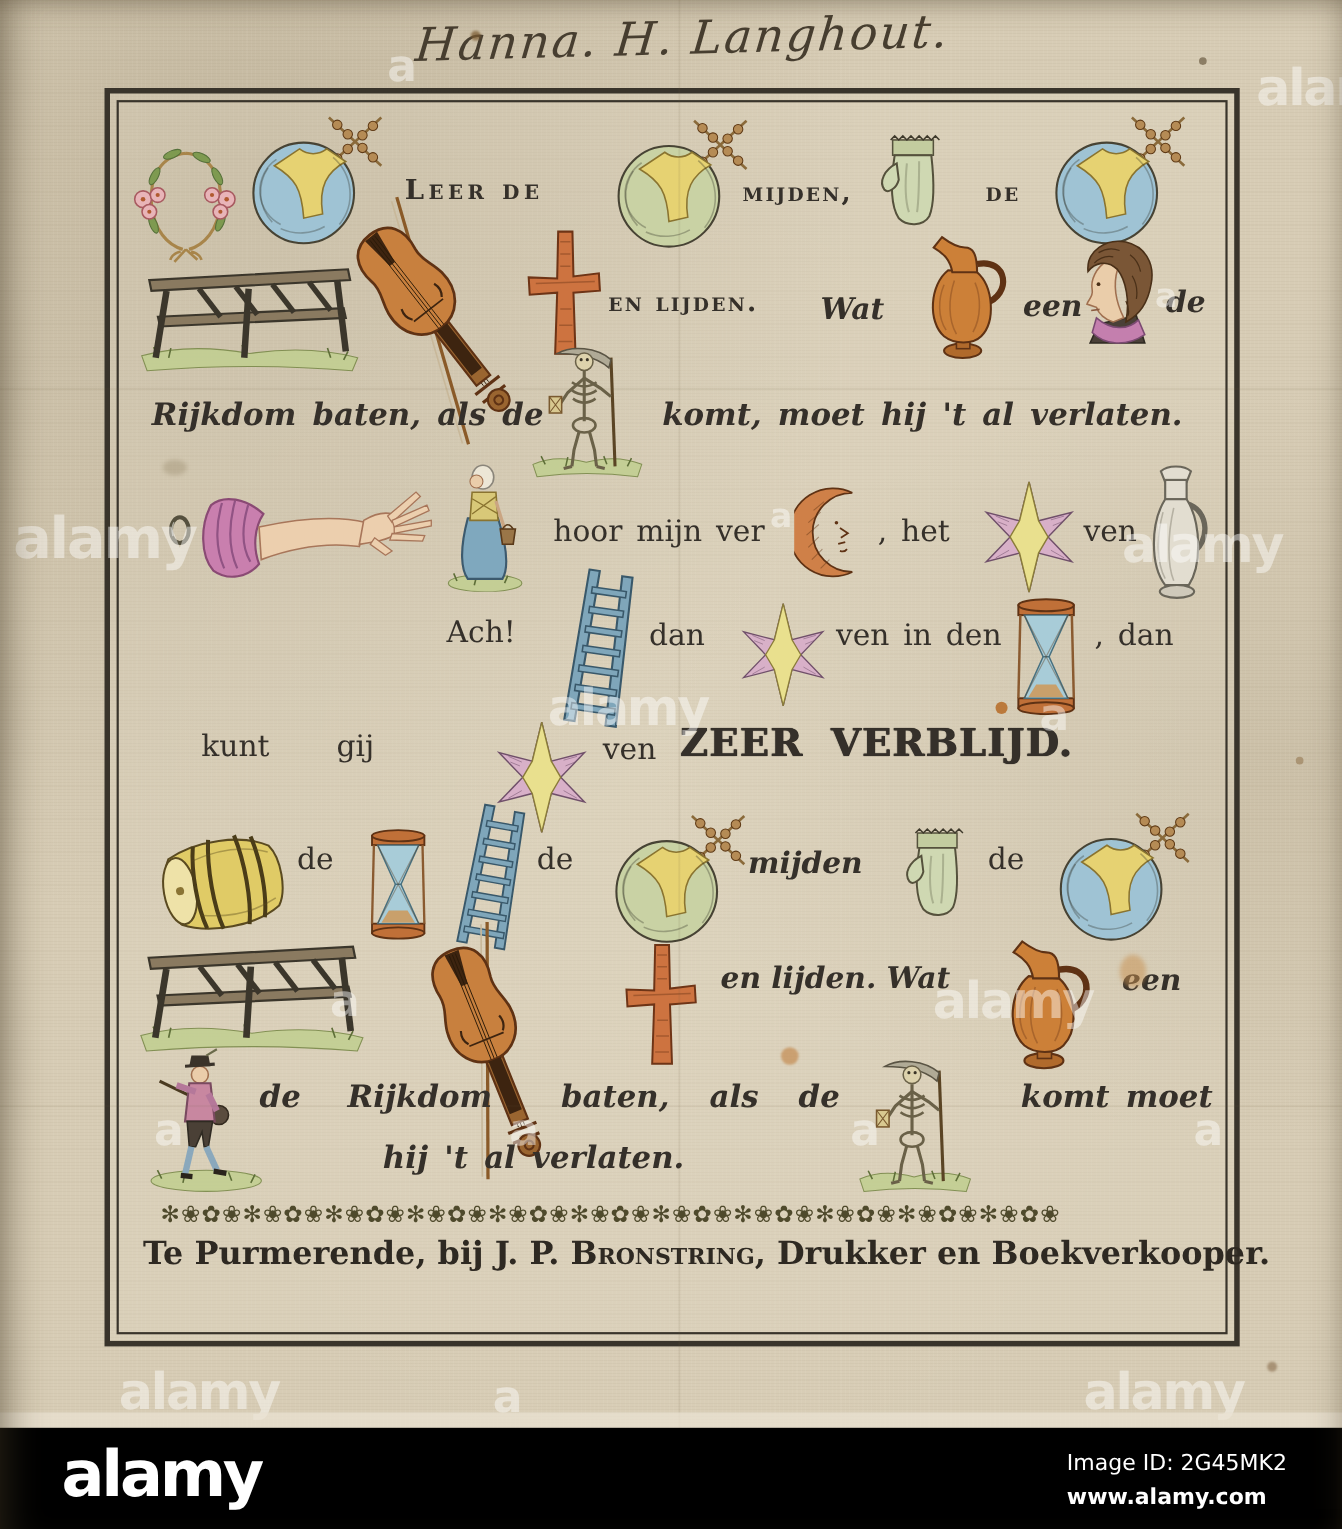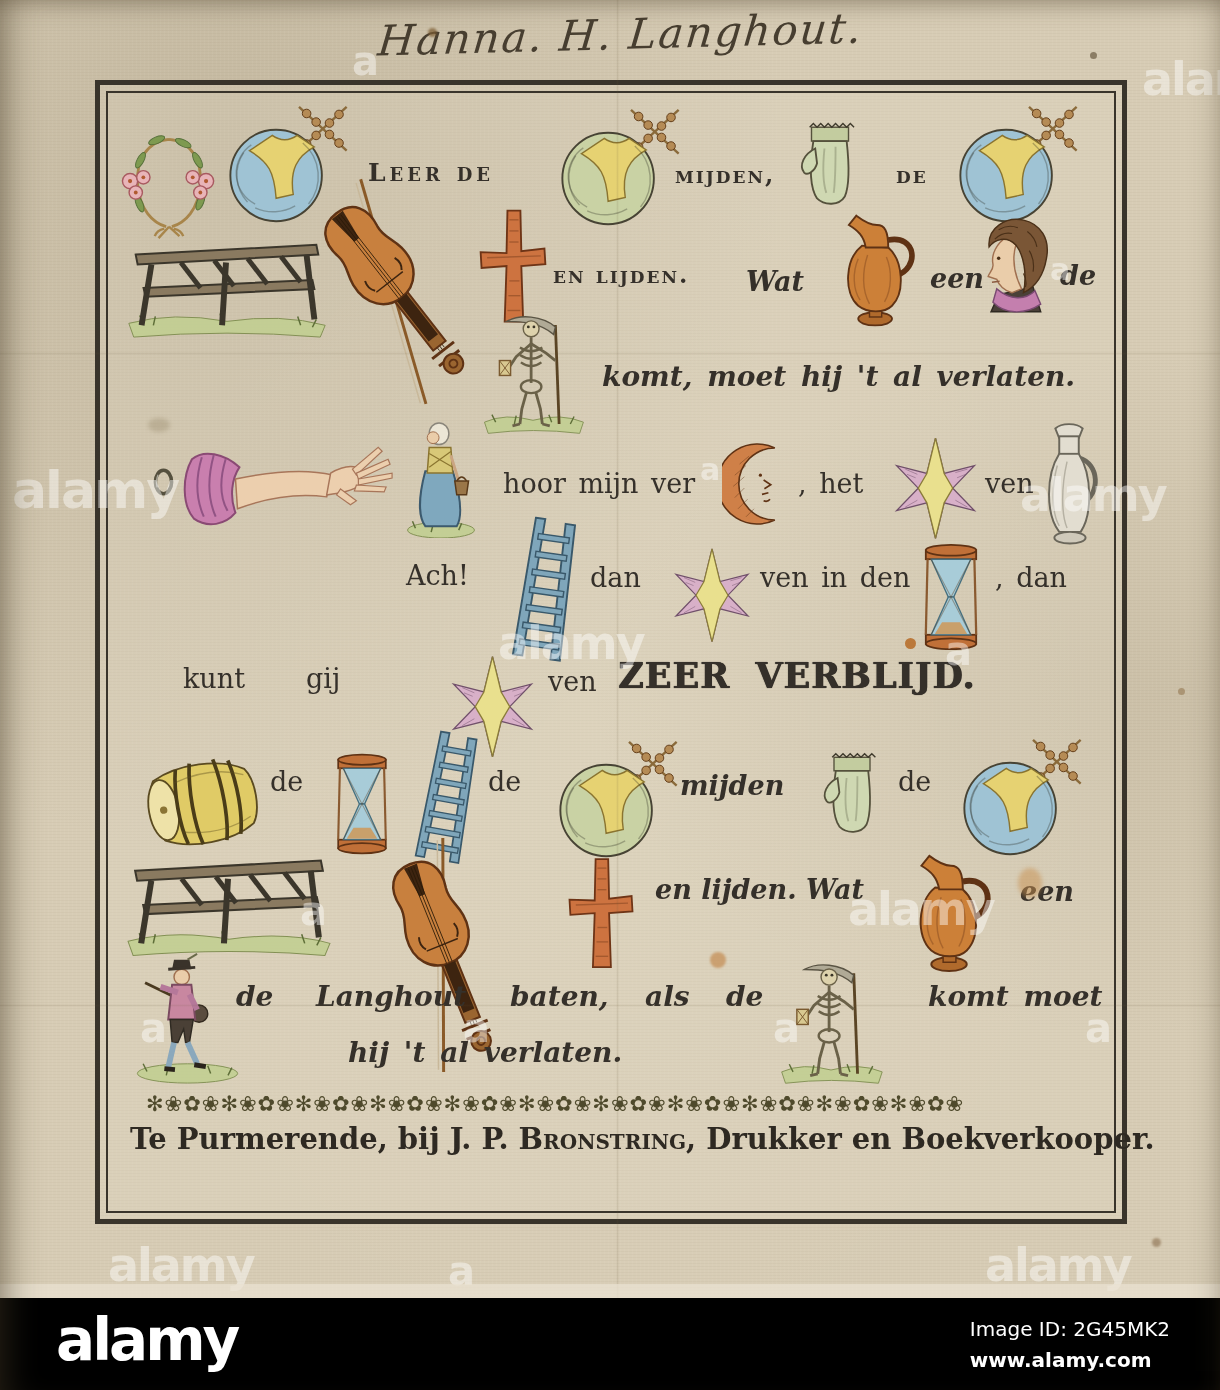--- a/index.html
+++ b/index.html
@@ -382,20 +382,21 @@
   <span class="tok it" style="left:746px;top:266px">Wat</span>
   <svg class="ic" style="left:826px;top:210px;width:102px;height:122px">
       <use href="#sym-jug"></use>
     </svg>
   <span class="tok it" style="left:930px;top:263px">een</span>
   <svg class="ic" style="left:970px;top:210px;width:86px;height:110px">
       <use href="#sym-head"></use>
     </svg>
   <span class="tok it" style="left:1060px;top:260px">de</span>
 
+  <span class="tok bi" style="left:138px;top:360px">Rijkdom baten, als de</span>
   <svg class="ic" style="left:472px;top:312px;width:122px;height:126px">
       <use href="#sym-skeleton"></use>
     </svg>
   <span class="tok bi" style="left:602px;top:360px">komt, moet hij 't al verlaten.</span>
 
   <svg class="ic" style="left:150px;top:464px;width:27px;height:36px">
       <use href="#sym-ring"></use>
     </svg>
   <svg class="ic" style="left:182px;top:432px;width:218px;height:102px">
       <use href="#sym-arm"></use>
@@ -473,21 +474,21 @@
   <span class="tok it" style="left:655px;top:874px">en lijden. Wat</span>
   <svg class="ic" style="left:898px;top:850px;width:106px;height:128px">
       <use href="#sym-jug"></use>
     </svg>
   <span class="tok it" style="left:1020px;top:876px">een</span>
 
   <svg class="ic" style="left:125px;top:950px;width:125px;height:135px">
       <use href="#sym-man"></use>
     </svg>
   <span class="tok bi" style="left:236px;top:980px">de</span>
-  <span class="tok bi" style="left:316px;top:980px">Langhout</span>
+  <span class="tok bi" style="left:316px;top:980px">Rijkdom</span>
   <span class="tok bi" style="left:510px;top:980px">baten,</span>
   <span class="tok bi" style="left:645px;top:980px">als</span>
   <span class="tok bi" style="left:726px;top:980px">de</span>
   <svg class="ic" style="left:772px;top:960px;width:118px;height:128px">
       <use href="#sym-skeleton"></use>
     </svg>
   <span class="tok bi" style="left:928px;top:980px">komt moet</span>
 
   <span class="tok bi" style="left:348px;top:1036px">hij 't al verlaten.</span>
 

